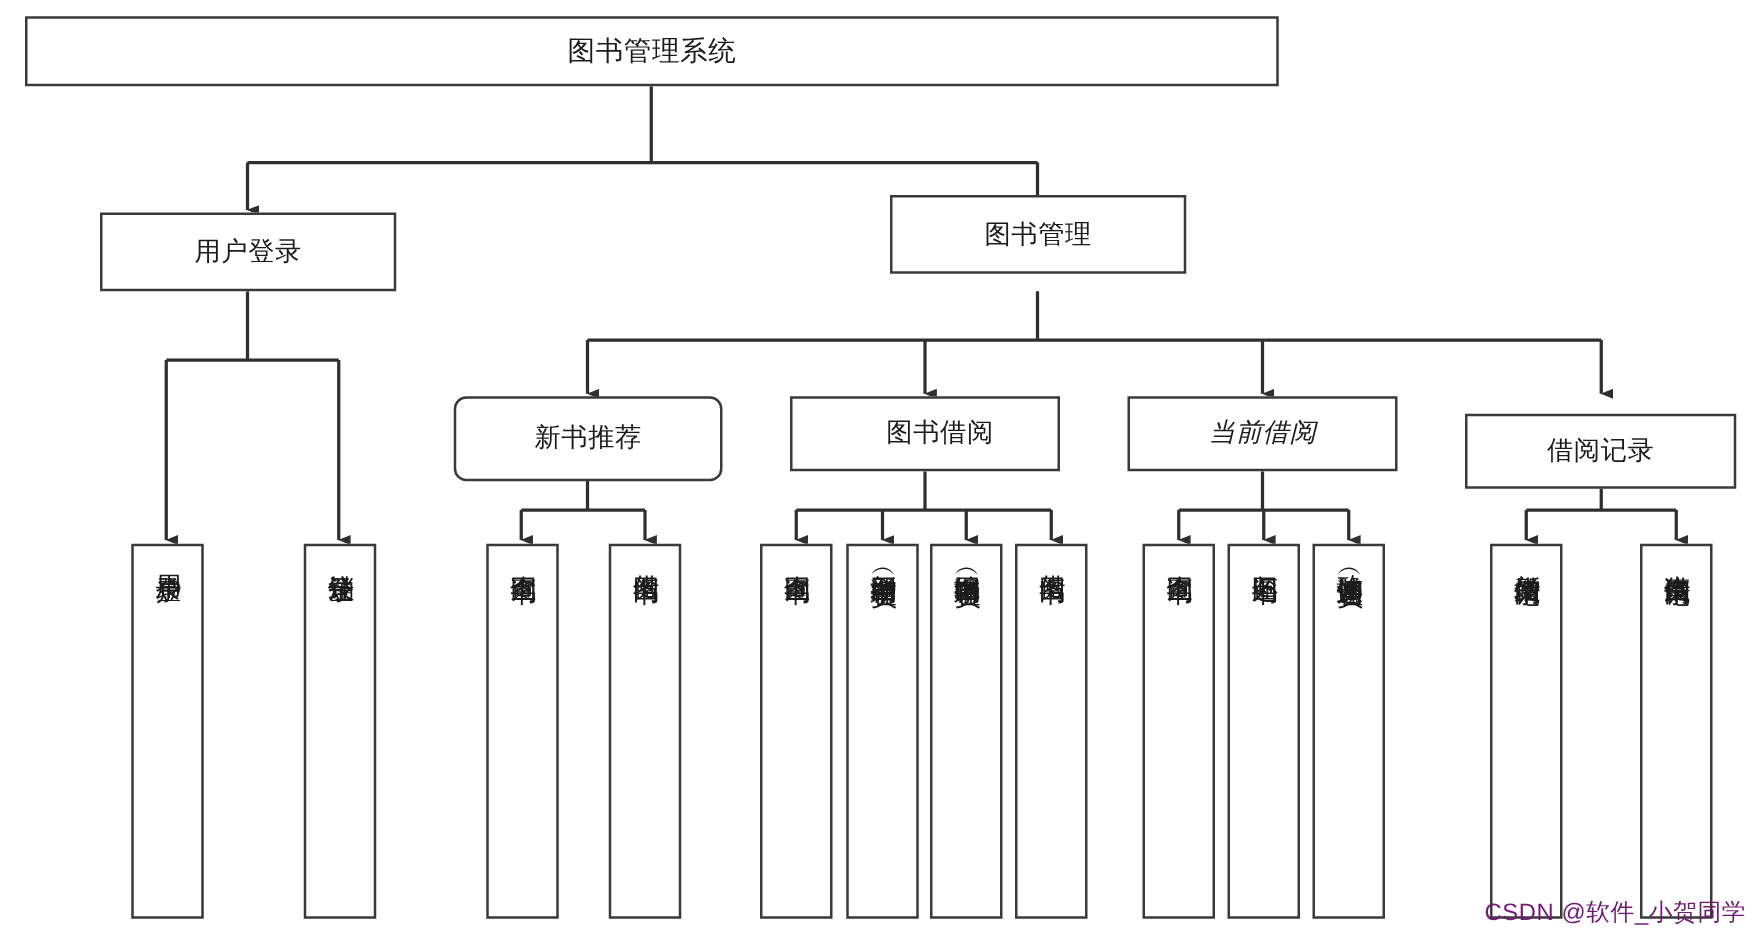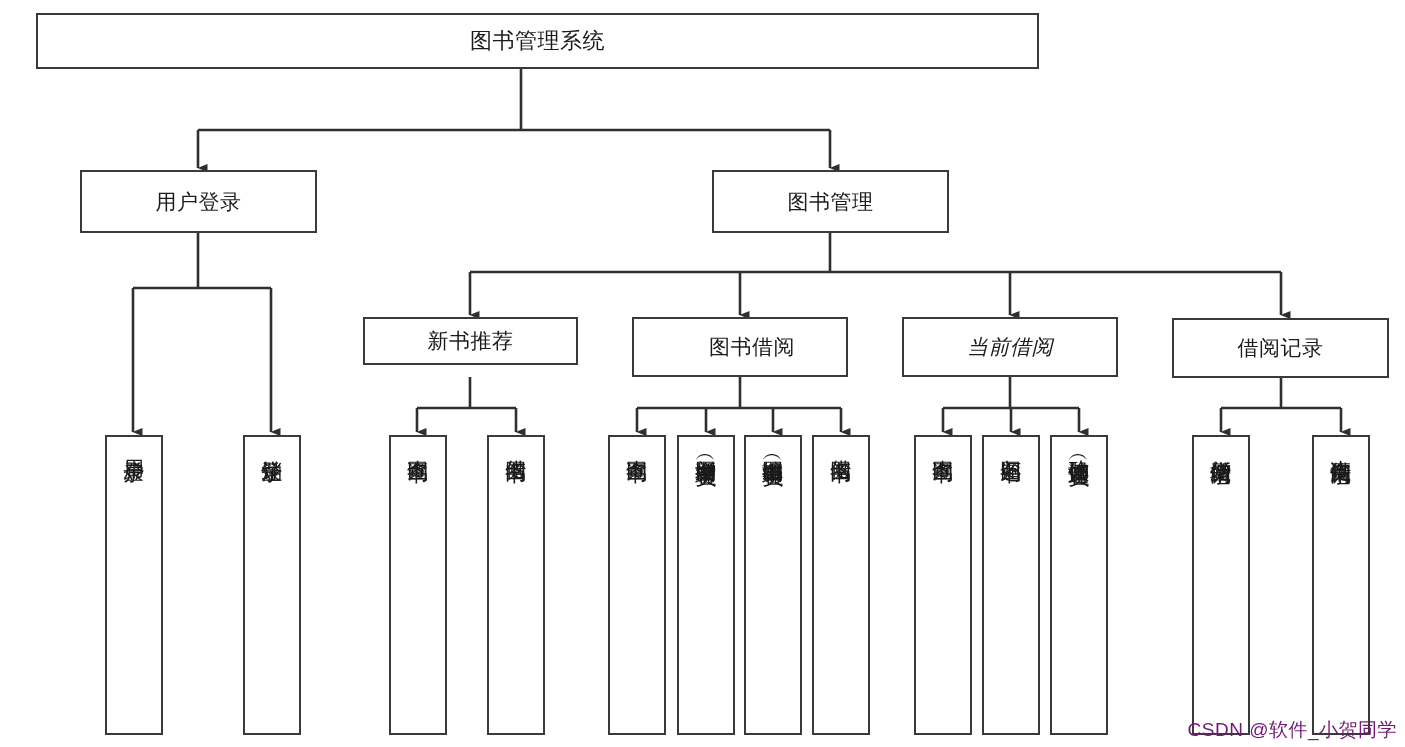--- a/index.html
+++ b/index.html
@@ -116,41 +116,41 @@
       <path d="M1011,408 L1011,432" marker-end="url(#arrow)"></path>
       <path d="M1079,408 L1079,432" marker-end="url(#arrow)"></path>
 
       <path d="M1281,377 L1281,408"></path>
       <path d="M1221,408 L1341,408"></path>
       <path d="M1221,408 L1221,432" marker-end="url(#arrow)"></path>
       <path d="M1341,408 L1341,432" marker-end="url(#arrow)"></path>
     </g>
   </svg>
 
-  <div class="node h root" style="left:20px; top:13px; width:1003px; height:56px;margin-left:16px;">
+  <div class="node h root" style="left:20px; top:13px; width:1003px; height:56px;">
     <span>图书管理系统</span>
   </div>
 
   <div class="node h" style="left:80px; top:170px; width:237px; height:63px;">
     <span>用户登录</span>
   </div>
-  <div class="node h" style="left:712px; top:170px; width:237px; height:63px;justify-content:center;">
+  <div class="node h" style="left:712px; top:156px; width:237px; height:63px;justify-content:center;">
     <span>图书管理</span>
   </div>
 
-  <div class="node h" style="left:363px; top:317px; width:215px; height:48px;">
+  <div class="node h" style="left:363px; top:317px; width:215px; height:68px;border-radius:10px;">
     <span>新书推荐</span>
   </div>
   <div class="node h" style="left:632px; top:317px; width:216px; height:60px;padding-left:24px;">
     <span>图书借阅</span>
   </div>
   <div class="node h" style="left:902px; top:317px; width:216px; height:60px;font-style:italic;">
     <span>当前借阅</span>
   </div>
-  <div class="node h" style="left:1172px; top:318px; width:217px; height:60px;">
+  <div class="node h" style="left:1172px; top:331px; width:217px; height:60px;">
     <span>借阅记录</span>
   </div>
 
   <div class="node v" style="left:105px; top:435px; width:58px; height:300px;">
     <span class="vtext">用户登录</span>
   </div>
   <div class="node v" style="left:243px; top:435px; width:58px; height:300px;">
     <span class="vtext">注销登录</span>
   </div>
 

